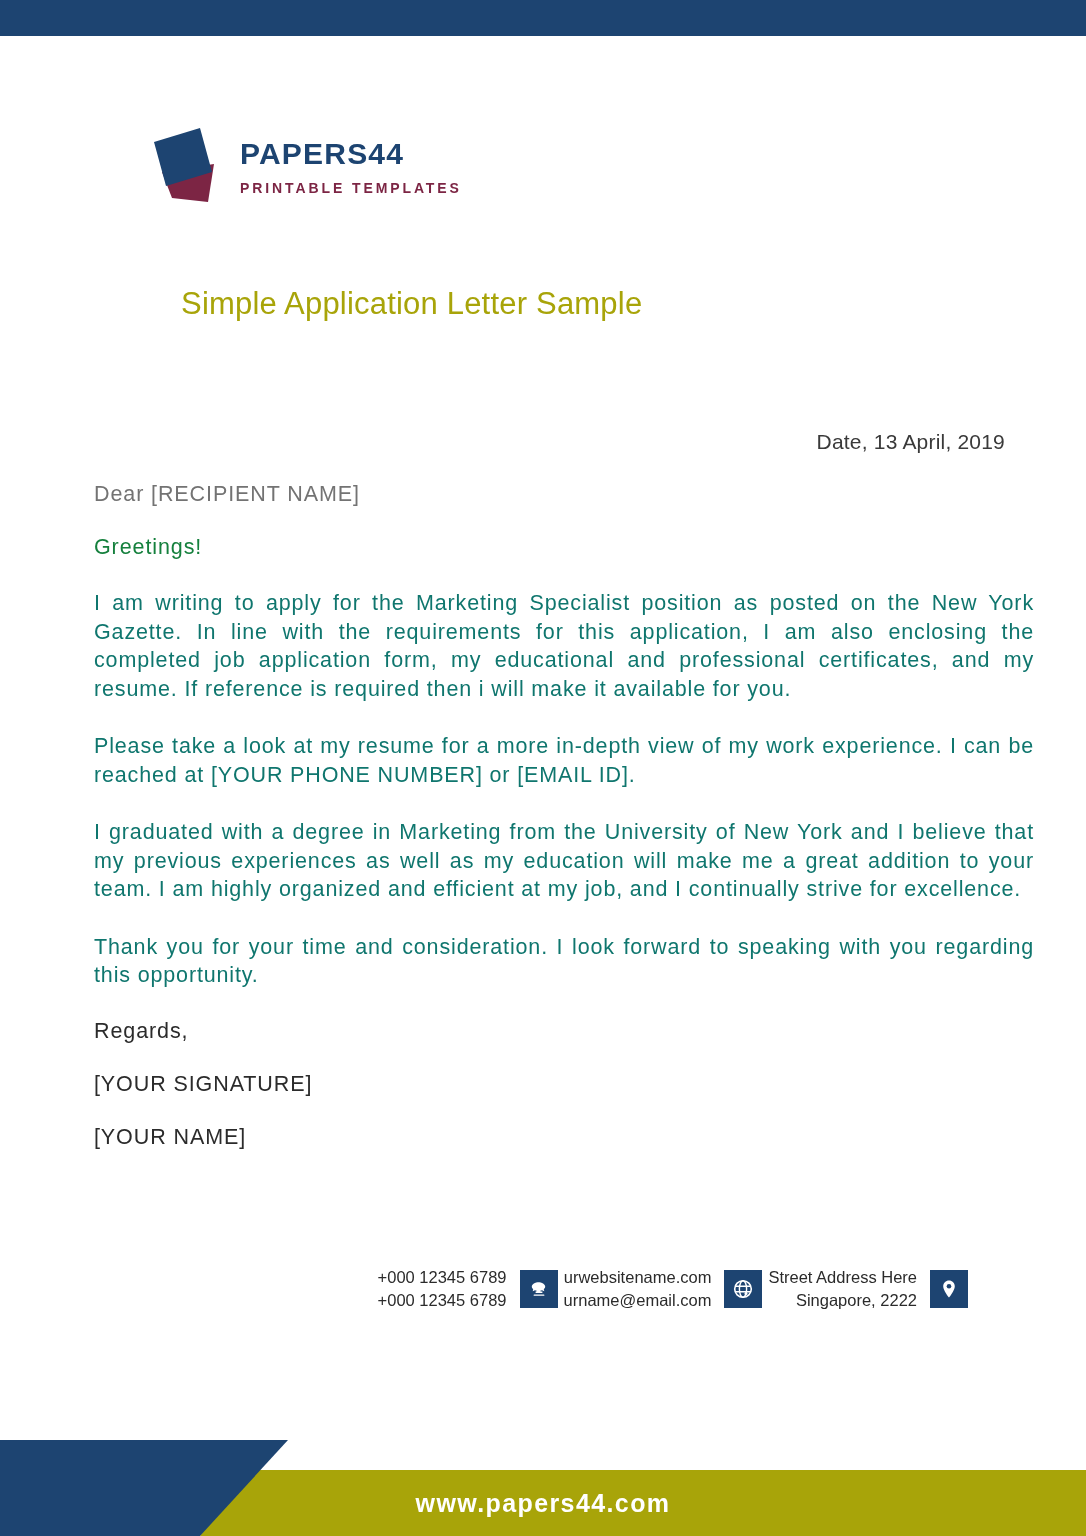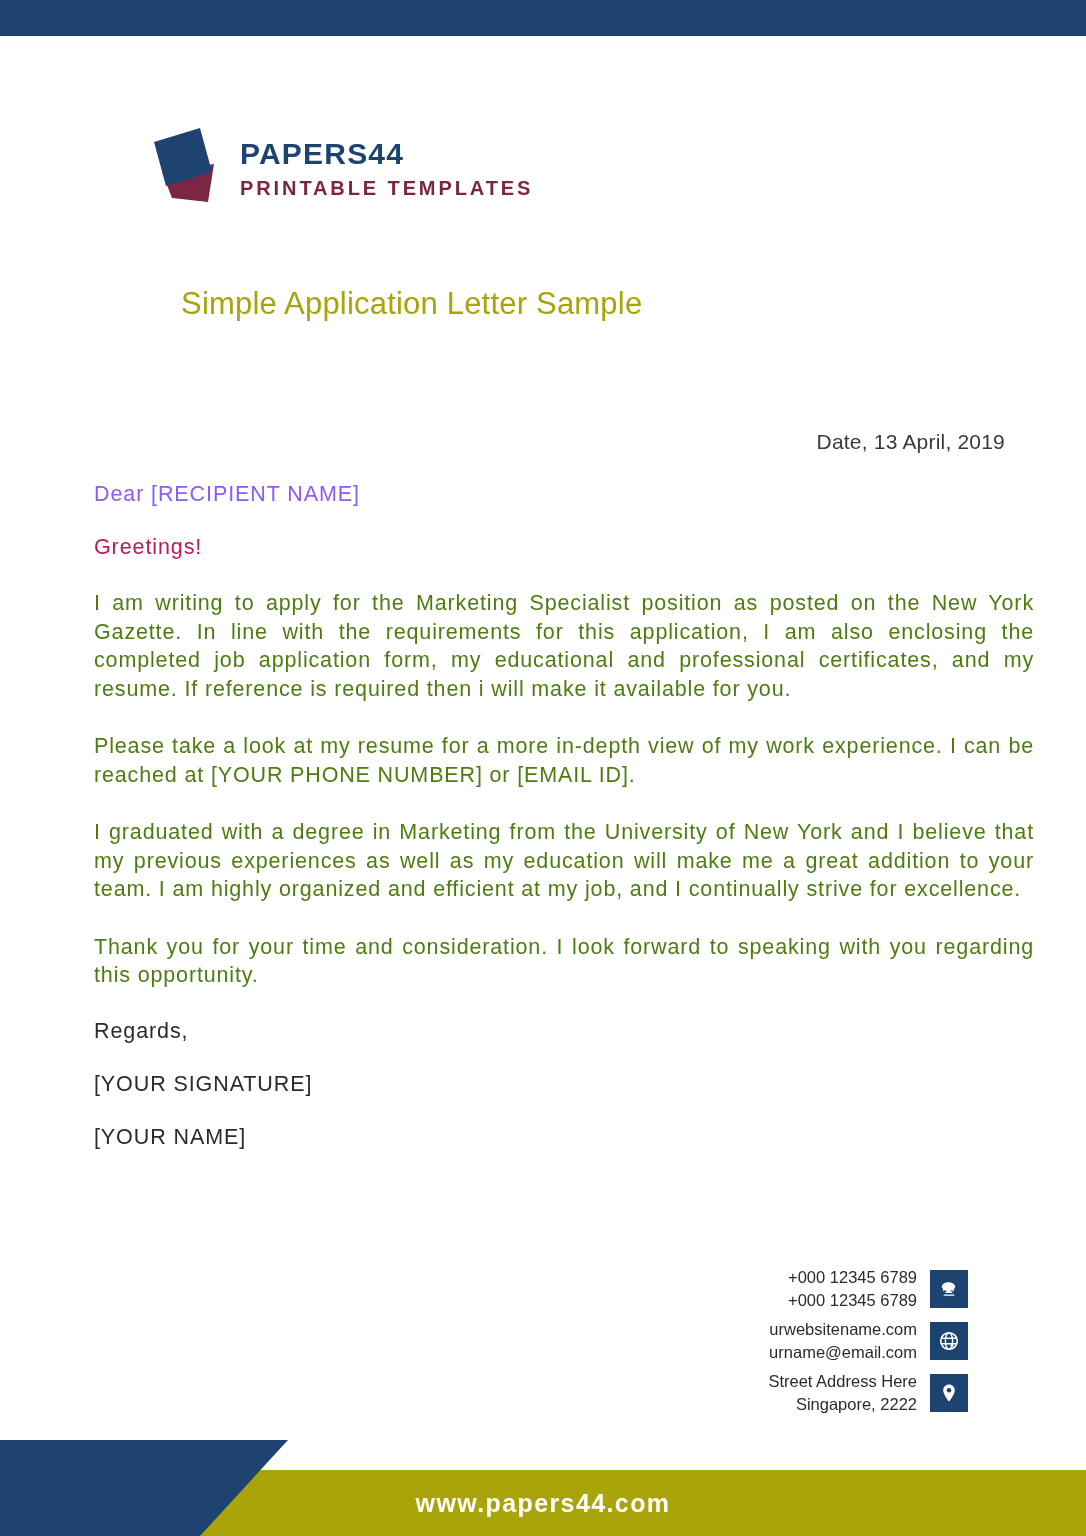--- a/index.html
+++ b/index.html
@@ -55,21 +55,21 @@
     font-family: "Liberation Sans", sans-serif;
     font-size: 30px;
     font-weight: bold;
     letter-spacing: 1.2px;
     color: #1d4471;
     line-height: 44px;
     white-space: nowrap;
   }
   .logo-tagline {
     font-family: "Liberation Sans", sans-serif;
-    font-size: 20px;
+    font-size: 14px;
     font-weight: bold;
     letter-spacing: 2.9px;
     color: #7c2544;
     line-height: 20px;
     margin-top: 2px;
     white-space: nowrap;
   }
 
   
   .doc-title {
@@ -92,54 +92,54 @@
   }
   .date-line {
     text-align: right;
     font-size: 21px;
     color: #3a3a3a;
     letter-spacing: 0.2px;
     margin: 0 29px 28px 0;
   }
   .salutation {
     font-size: 21.5px;
-    color: #8b5cf6;
+    color: #737373;
     letter-spacing: 0.9px;
     margin: 0 0 28px 0;
   }
   .greeting {
     font-size: 21.5px;
-    color: #be185d;
+    color: #15803d;
     letter-spacing: 0.9px;
     margin: 0 0 29px 0;
   }
   .para {
     font-size: 21.5px;
-    color: #4d7c0f;
+    color: #0f766e;
     letter-spacing: 0.85px;
     line-height: 28.5px;
     margin: 0 0 29px 0;
     text-align: justify;
     white-space: pre-line;
   }
   .closing {
     font-size: 21.5px;
     color: #2b2b2b;
     letter-spacing: 0.9px;
     margin: 0 0 28px 0;
   }
   .closing.last { margin-bottom: 0; }
 
   
   .contact-block {
     position: absolute;
     right: 118px;
     top: 1266px;
     display: flex;
-    flex-direction: column;
+    flex-direction: row;
     gap: 6px;
     align-items: flex-end;
   }
   .contact-row {
     display: flex;
     align-items: center;
     justify-content: flex-end;
     gap: 13px;
   }
   .contact-lines {

